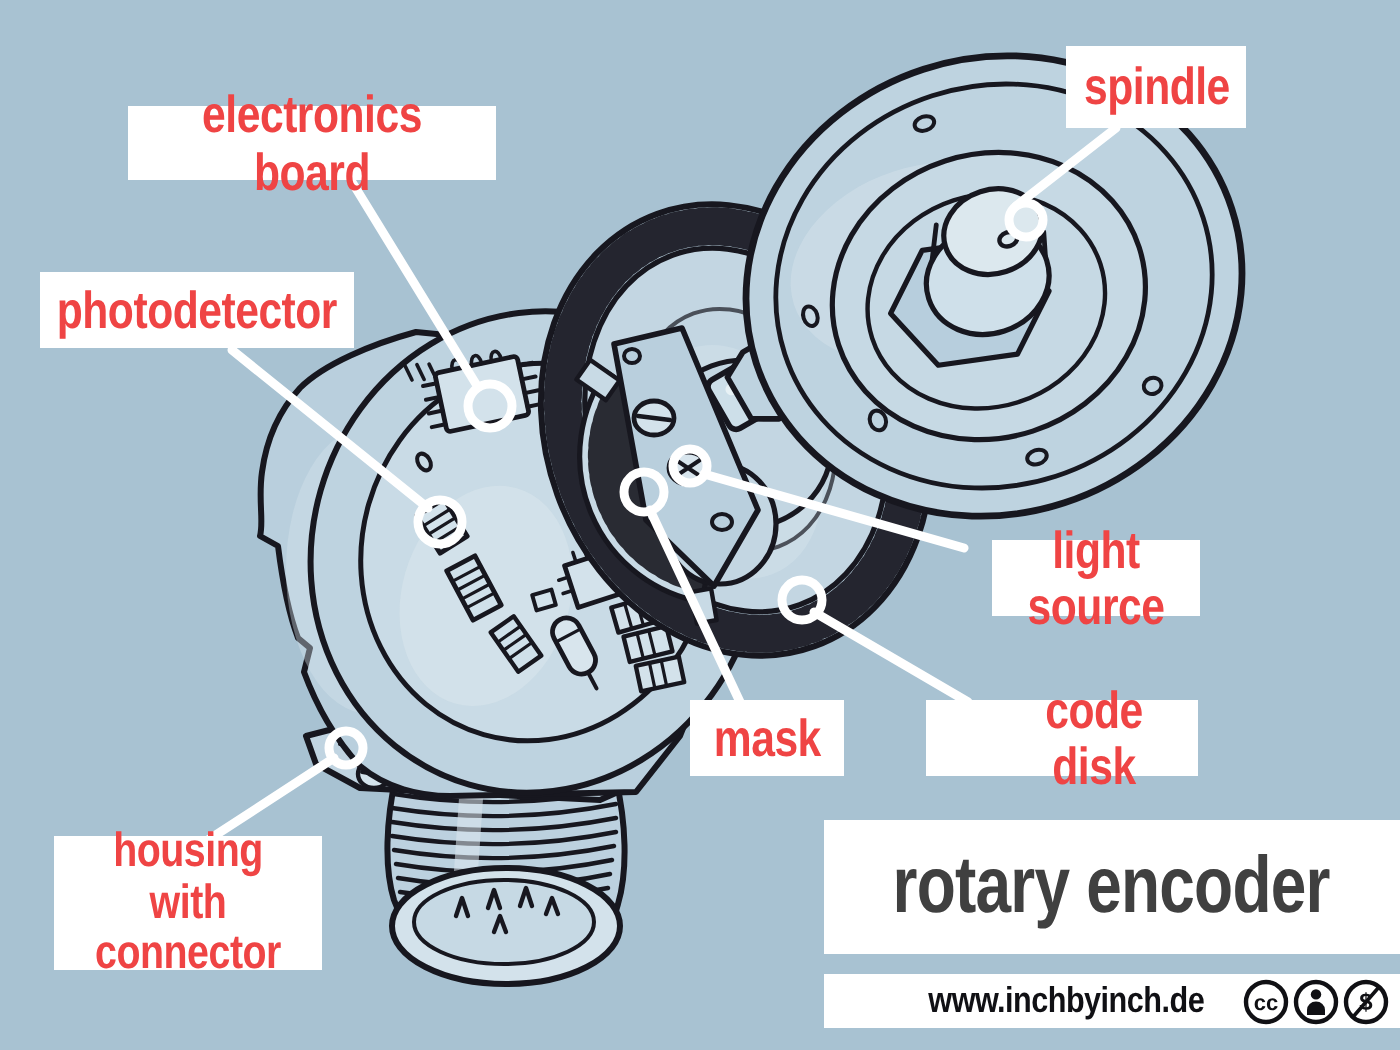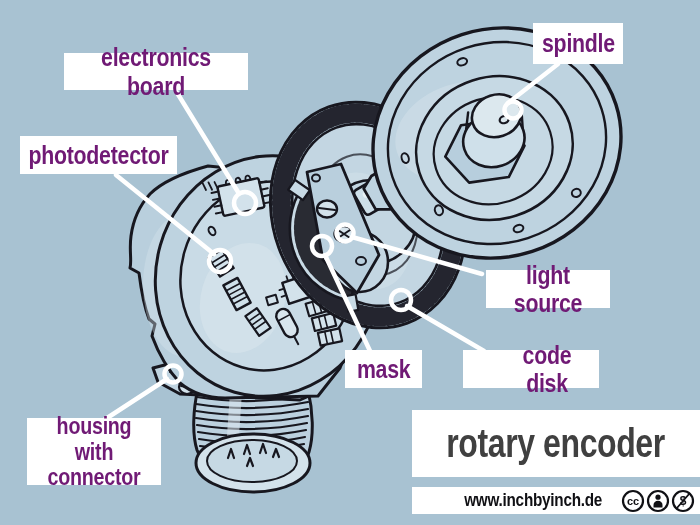--- a/index.html
+++ b/index.html
@@ -3,33 +3,33 @@
 <meta charset="utf-8">
 <style>
   html,body{margin:0;padding:0;}
   body{font-family:"Liberation Sans", sans-serif;}
   .stage{
     position:relative;width:700px;height:525px;overflow:hidden;
     background:#a8c2d2;
   }
   .art{position:absolute;left:0;top:0;width:700px;height:525px;}
   .label{
-    position:absolute;background:#ffffff;color:#701a75;
+    position:absolute;background:#ffffff;color:#ef4444;
     display:flex;align-items:center;justify-content:center;
     font-weight:bold;
   }
   .label > span{
     display:inline-block;transform:scaleX(.82);
     white-space:pre-line;text-align:center;line-height:1.08;
     letter-spacing:-.3px;
   }
   .lbl-electronics{left:64px;top:53px;width:184px;height:37px;font-size:26px;}
   .lbl-photodetector{left:20px;top:136px;width:157px;height:38px;font-size:26px;}
   .lbl-spindle{left:533px;top:23px;width:90px;height:41px;font-size:26px;}
-  .lbl-light{left:486px;top:270px;width:124px;height:38px;font-size:26px;}
+  .lbl-light{left:496px;top:270px;width:104px;height:38px;font-size:26px;}
   .lbl-mask{left:345px;top:350px;width:77px;height:38px;font-size:26px;}
   .lbl-codedisk{left:463px;top:350px;width:104px;height:38px;font-size:26px;padding-left:32px;}
   .lbl-housing{left:27px;top:418px;width:134px;height:67px;font-size:24px;}
   .title-box{
     position:absolute;left:412px;top:410px;width:288px;height:67px;
     background:#fff;color:#404040;display:flex;align-items:center;justify-content:center;
     font-weight:bold;font-size:40px;
   }
   .title-box > span{display:inline-block;transform:scaleX(.8);letter-spacing:-.5px;}
   .footer-bar{

